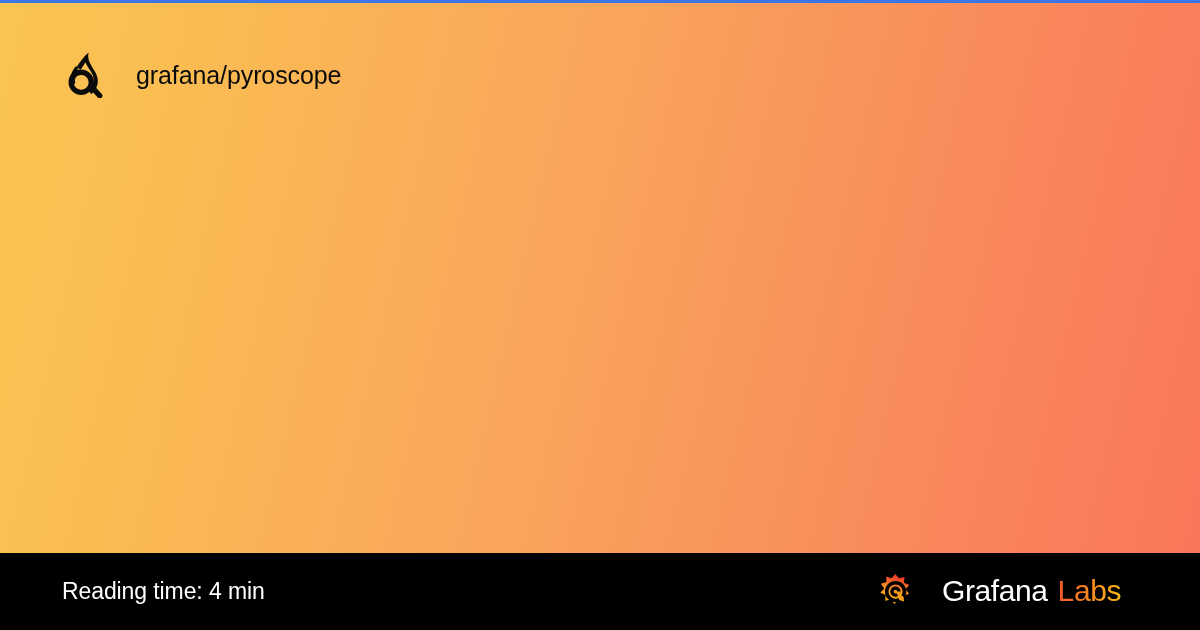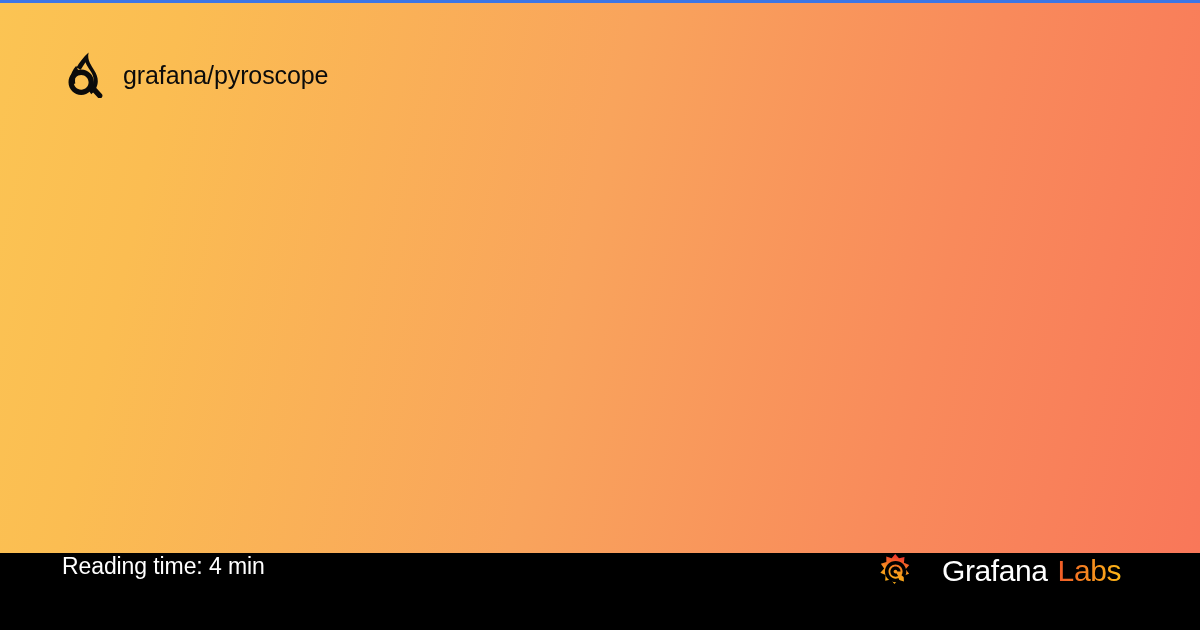--- a/index.html
+++ b/index.html
@@ -45,21 +45,21 @@
                 #f97759 100%);
   }
 
   
   .repo-line {
     position: absolute;
     top: 52px;
     left: 64px;
     display: flex;
     align-items: center;
-    gap: 15px;
+    gap: 28px;
   }
   .pyroscope-logo {
     width: 44px;
     height: 46px;
     display: block;
     flex: none;
   }
   .repo-name {
     font-size: 25px;
     font-weight: 400;
@@ -85,21 +85,21 @@
 
   
   .footer {
     position: absolute;
     left: 0;
     top: 553px;
     width: 1200px;
     height: 77px;
     background: #000000;
     display: flex;
-    align-items: flex-start;
+    align-items: center;
     justify-content: space-between;
     box-sizing: border-box;
     padding: 0 58px 0 62px;
   }
   .reading-time {
     font-size: 23px;
     font-weight: 400;
     color: #ffffff;
     letter-spacing: -0.1px;
     white-space: nowrap;

